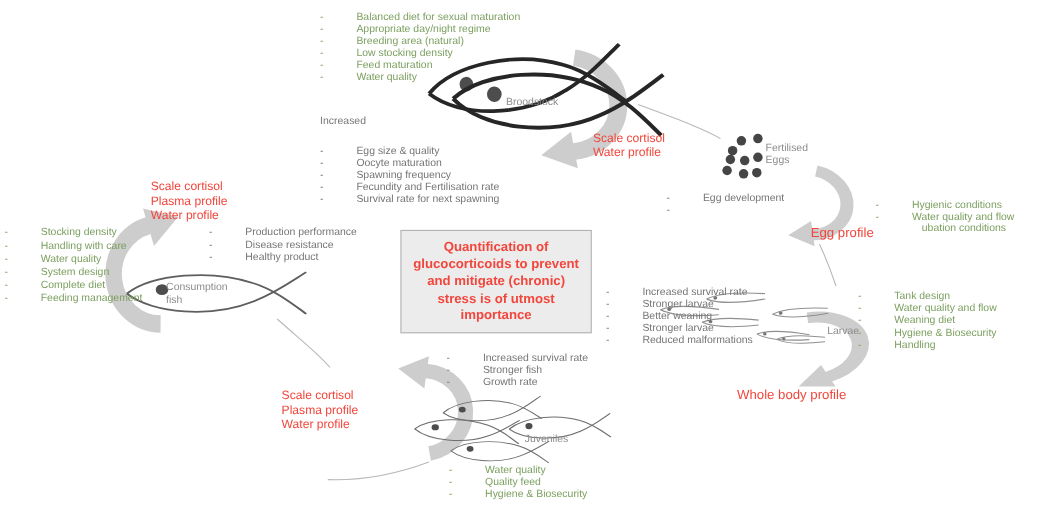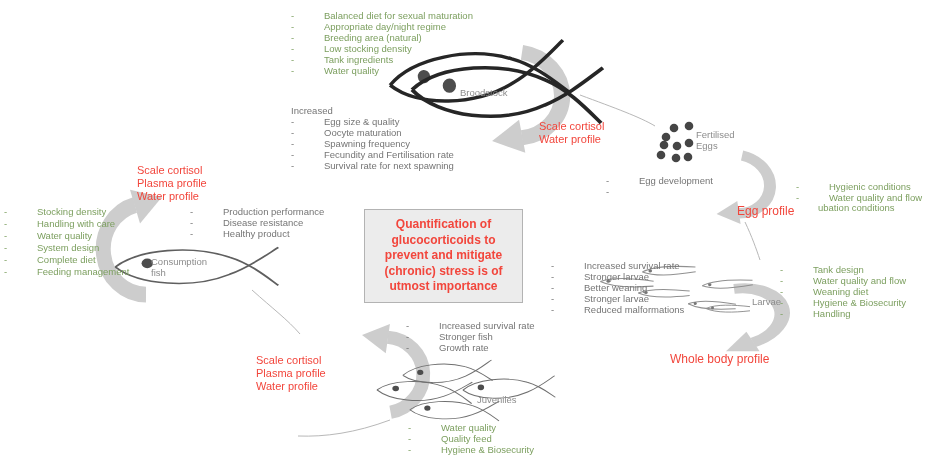--- a/index.html
+++ b/index.html
@@ -9,25 +9,25 @@
   svg{overflow:visible;display:block;}
   .stage{position:absolute;color:var(--stage-gray,#8c8c8c);font-size:9.5px;line-height:11px;}
   .stage.center{text-align:left;}
   .glist,.olist{position:absolute;font-size:9.5px;line-height:11px;}
   .glist{color:var(--green,#7c9f5f);}
   .olist{color:var(--outcome-gray,#757575);}
   .lh12 .li{line-height:12px;}
   .li{display:flex;}
   .li .dash{width:14px;flex:none;}
   .li .txt{flex:1;padding-left:19px;}
-  .olist .hdr{margin-bottom:0px;}
-  .cont{position:absolute;color:var(--green,#7c9f5f);font-size:9.5px;line-height:11px;}
+  .olist .hdr{margin-bottom:16px;}
+  .cont{position:absolute;color:var(--green,#7c9f5f);font-size:9.5px;line-height:11px;margin-left:20px;}
   .red{position:absolute;color:var(--red,#f2463c);font-weight:400;font-size:11px;line-height:13px;}
   .red.big{font-size:12px;line-height:14px;}
-  .centerbox{position:absolute;left:364px;top:209px;width:159px;height:94px;
+  .centerbox{position:absolute;left:364px;top:209px;width:174px;height:94px;
     background:var(--box-bg,#ececec);border:1px solid var(--box-border,#b3b3b3);
     display:flex;align-items:center;justify-content:center;text-align:center;
     color:var(--red,#f2463c);font-weight:700;font-size:12px;line-height:15.5px;
     padding:2px 8px;box-sizing:border-box;}
   .arrow{color:var(--arrow-gray,#cdcdcd);}
   .fish-dark{color:var(--fish-dark,#262626);}
   .fish-gray{color:var(--fish-gray,#5f5f5f);--sw:1.3;}
   .fish-juv{color:#6f6f6f;--sw:1.3;}
   .larva{color:var(--larva-gray,#909090);--sw:1;}
 </style>
@@ -159,21 +159,21 @@
       <div class="li">
         <span class="dash">-</span>
         <span class="txt">Breeding area (natural)</span>
       </div>
       <div class="li">
         <span class="dash">-</span>
         <span class="txt">Low stocking density</span>
       </div>
       <div class="li">
         <span class="dash">-</span>
-        <span class="txt">Tank ingredients</span>
+        <span class="txt">Feed maturation</span>
       </div>
       <div class="li">
         <span class="dash">-</span>
         <span class="txt">Water quality</span>
       </div>
     </div>
   <div class="glist" style="left:796px;top:181px;width:140px">
       <div class="li">
         <span class="dash">-</span>
         <span class="txt">Hygienic conditions</span>

